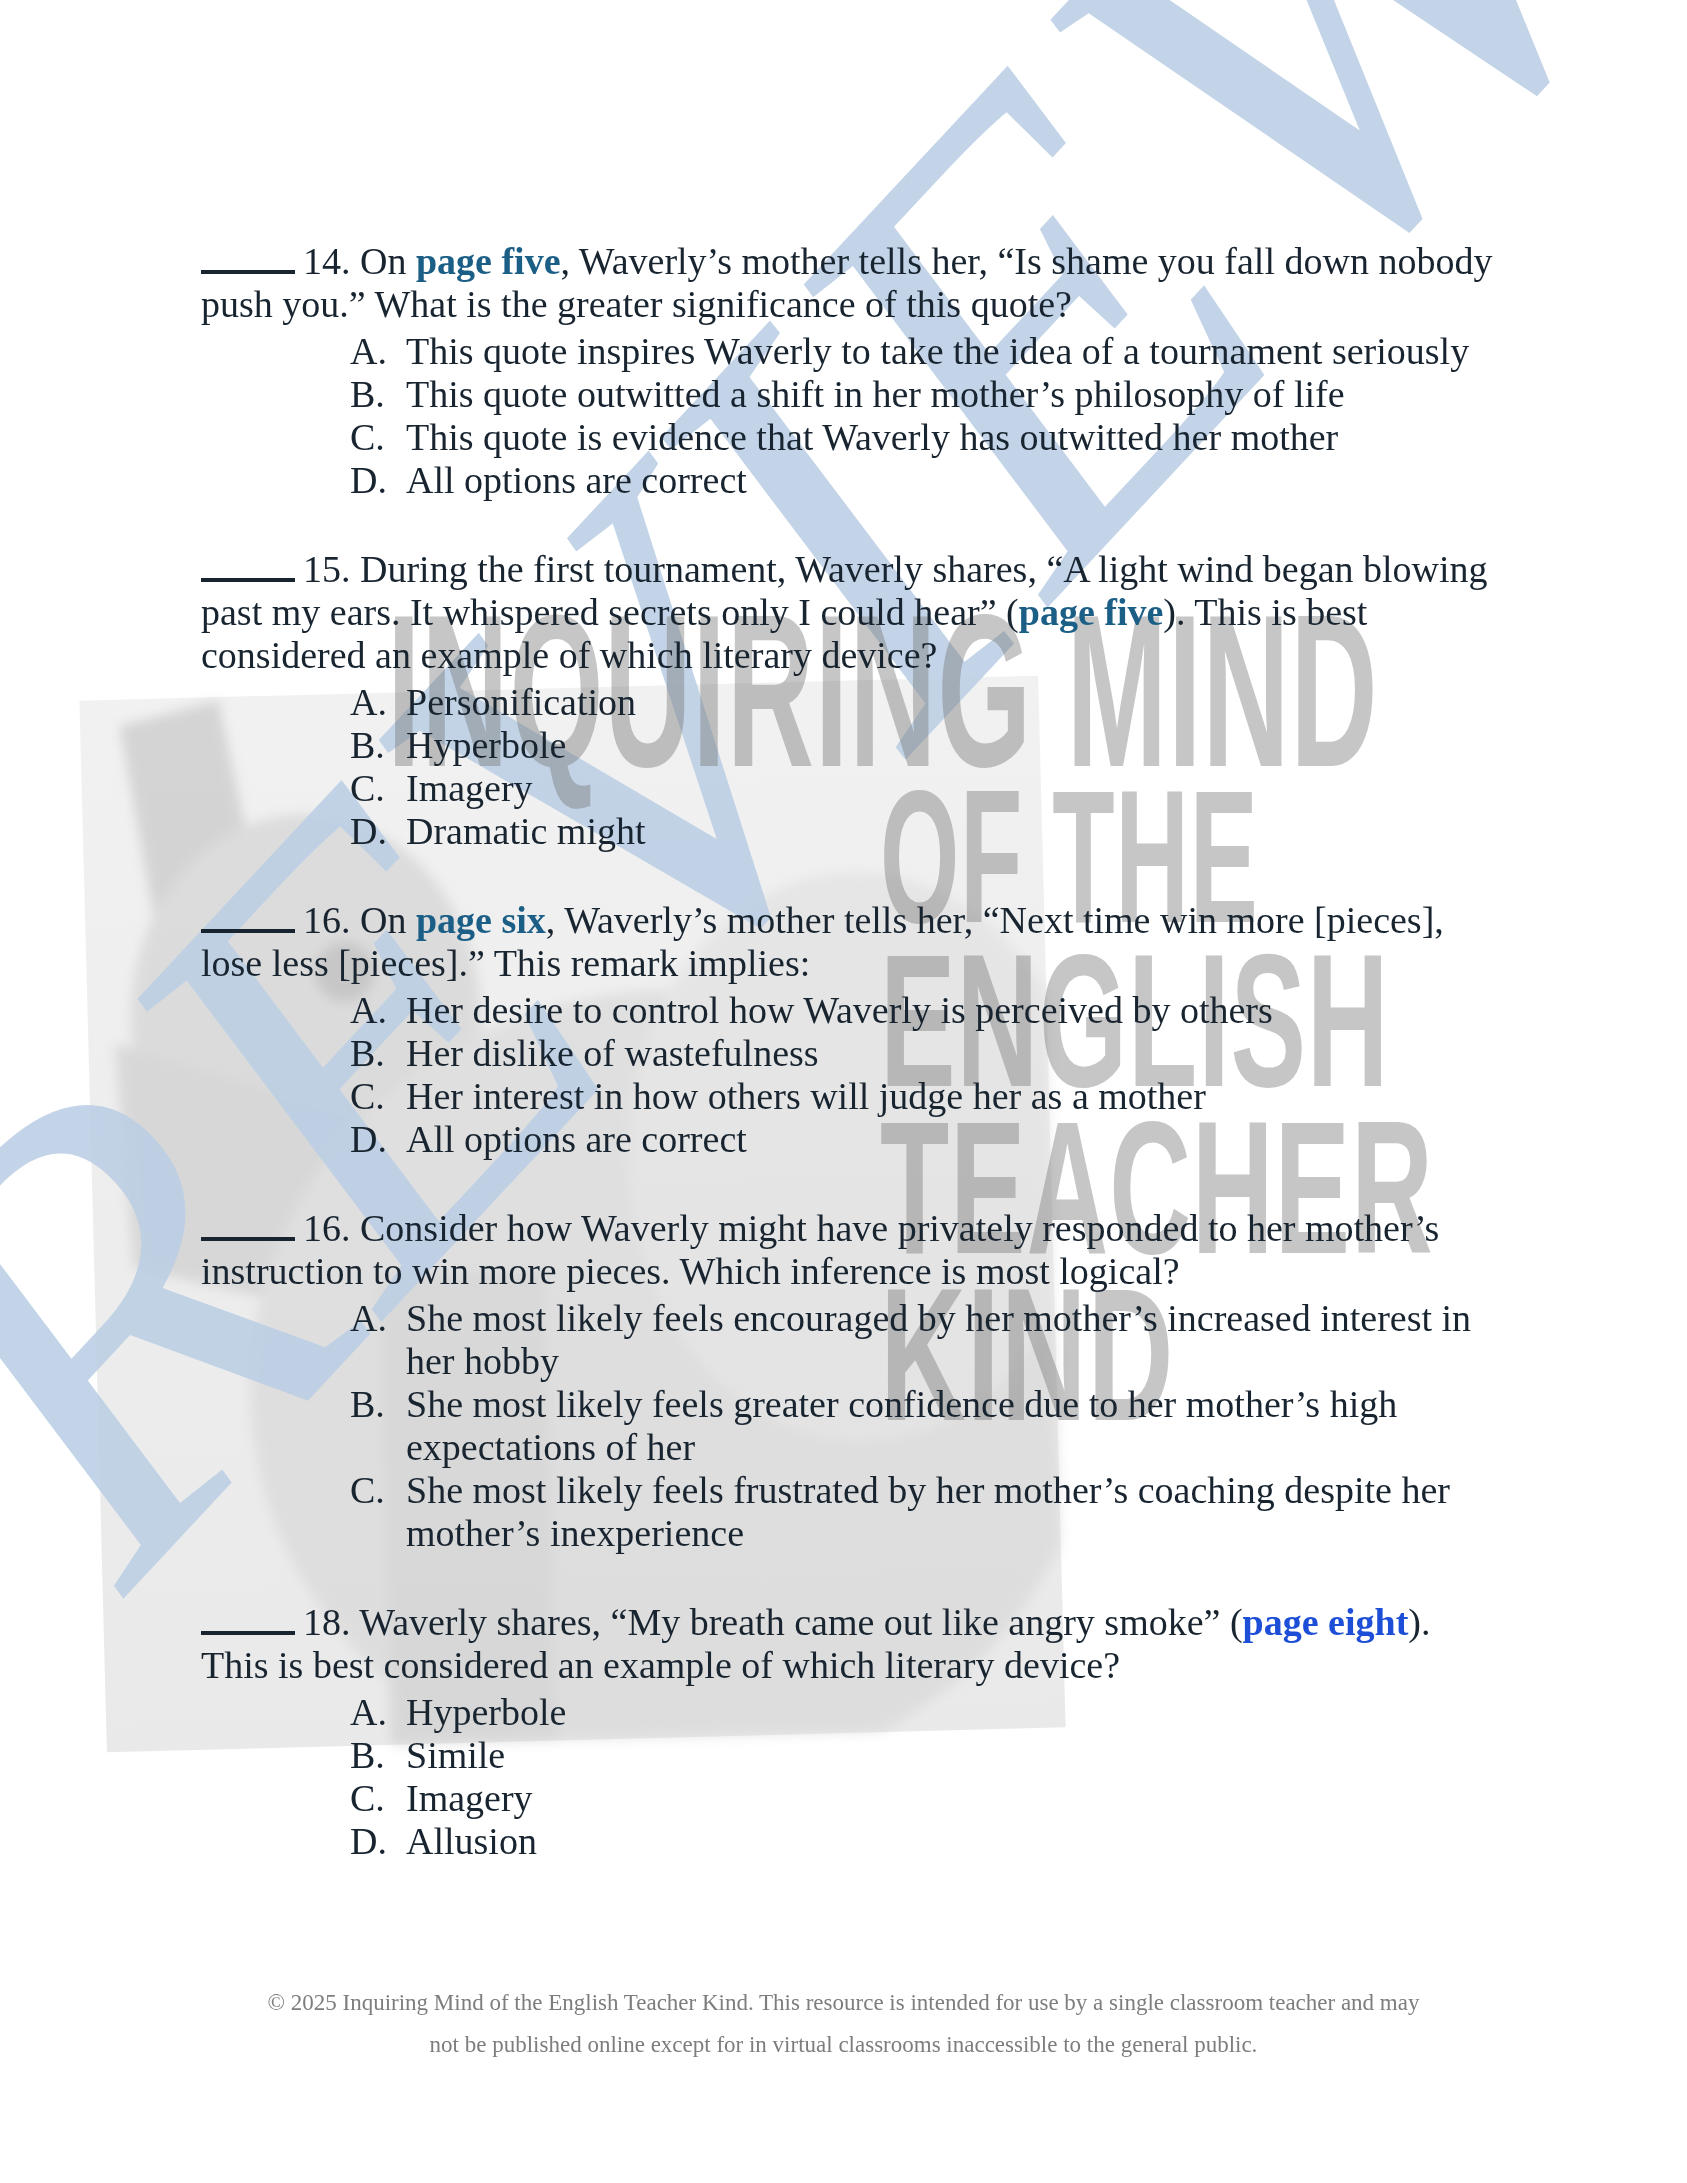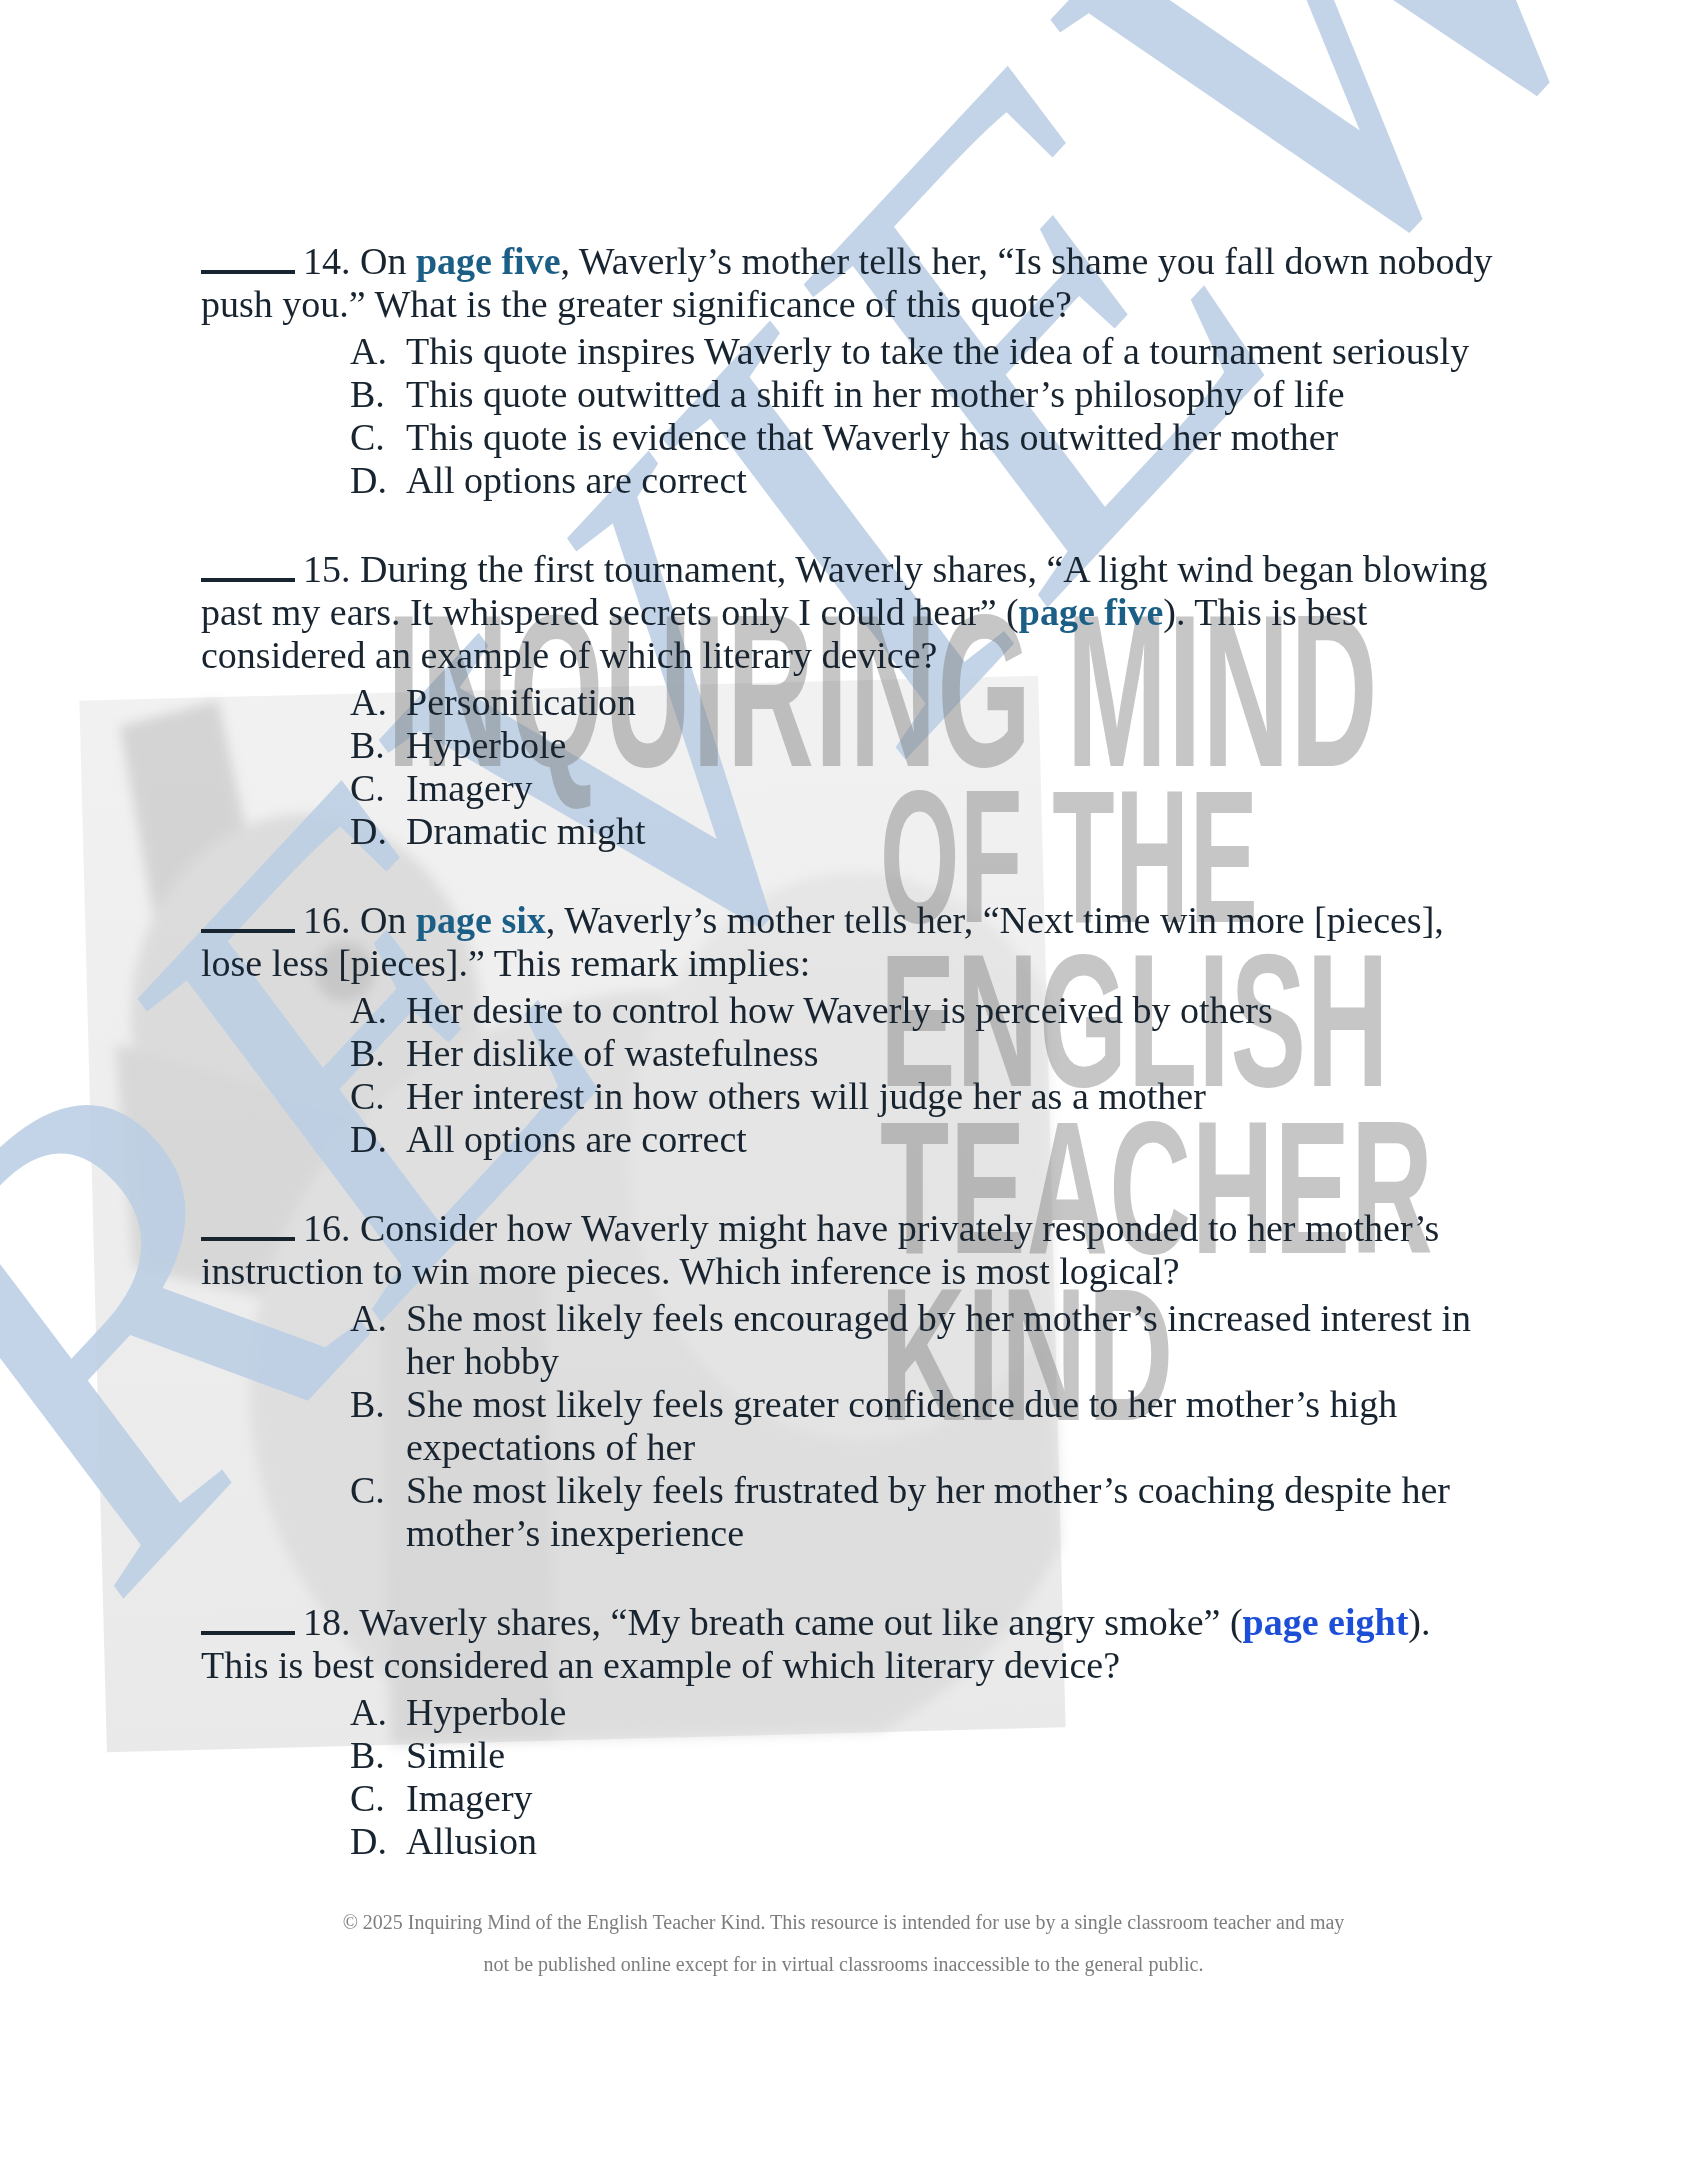--- a/index.html
+++ b/index.html
@@ -44,22 +44,22 @@
     display:inline-block;width:94px;height:33px;
     border-bottom:4.6px solid #18242f;margin-right:8px;
   }
   .plink{font-weight:bold;}
   .options{margin-left:153px;}
   .opt{display:flex;}
   .letter{flex:none;width:56px;}
   .otext{flex:1;}
   
   .footer{
-    position:absolute;left:0;top:1901px;width:1687px;text-align:center;
-    font-size:20px;line-height:42px;color:#7d7d7d;
+    position:absolute;left:0;top:1982px;width:1687px;text-align:center;
+    font-size:23px;line-height:42px;color:#7d7d7d;
   }
 </style>
 </head>
 <body>
 
 <div class="page">
 
   <div class="photo">
     <svg viewBox="0 0 1450 1590" preserveAspectRatio="none">
       <polygon points="60,40 210,5 270,330 110,370" fill="#bdbdbd"></polygon>

